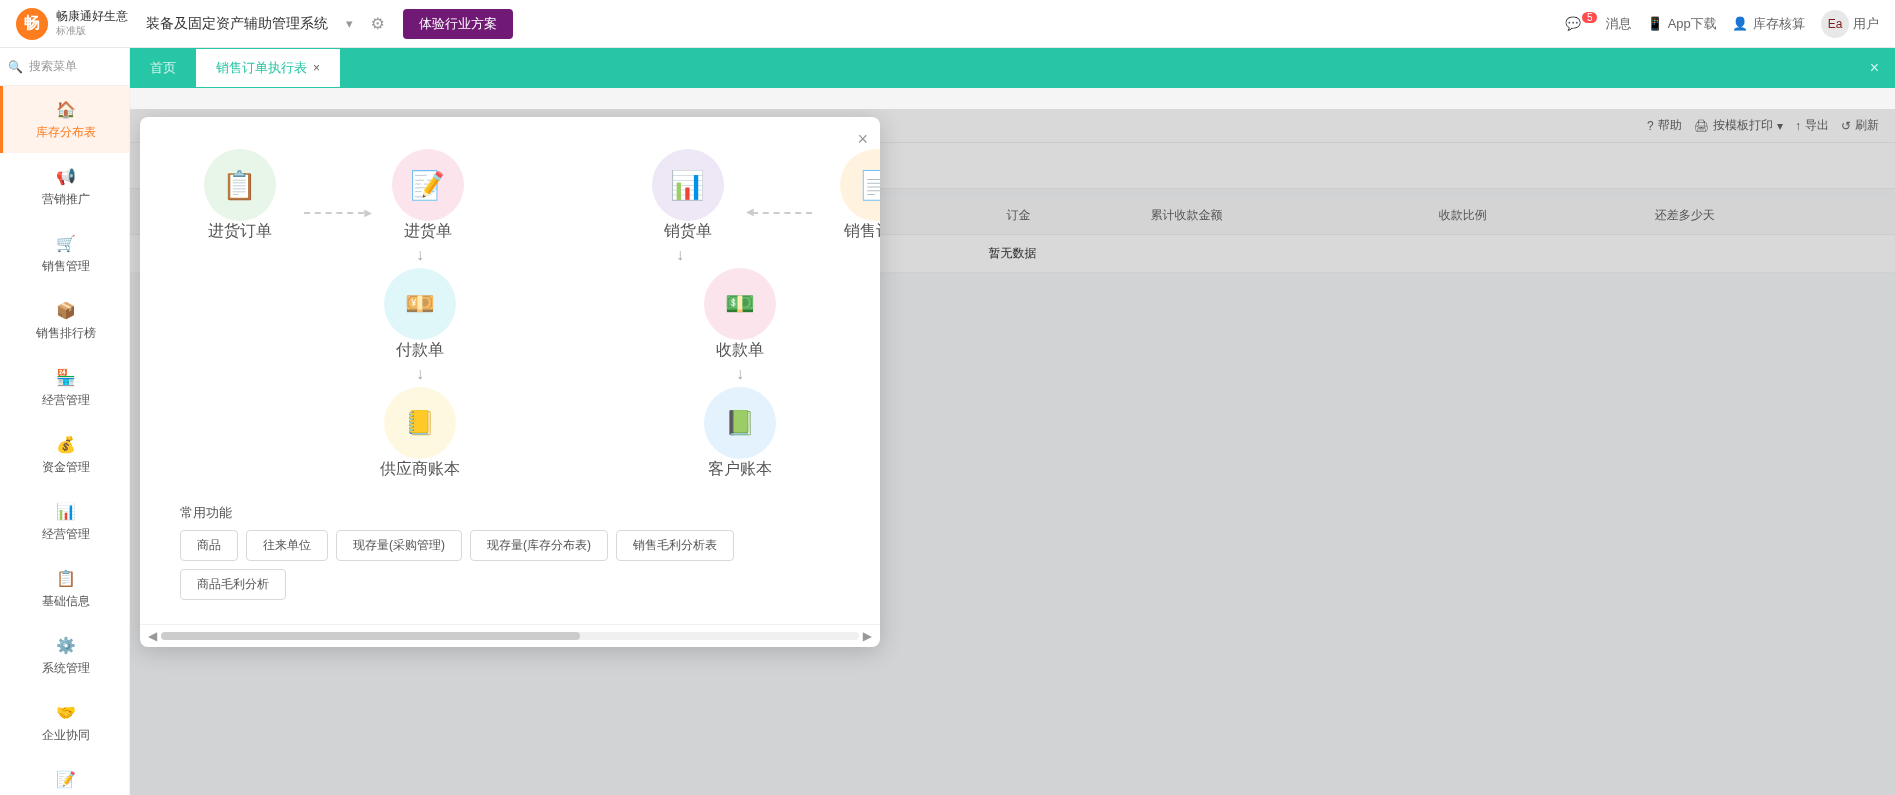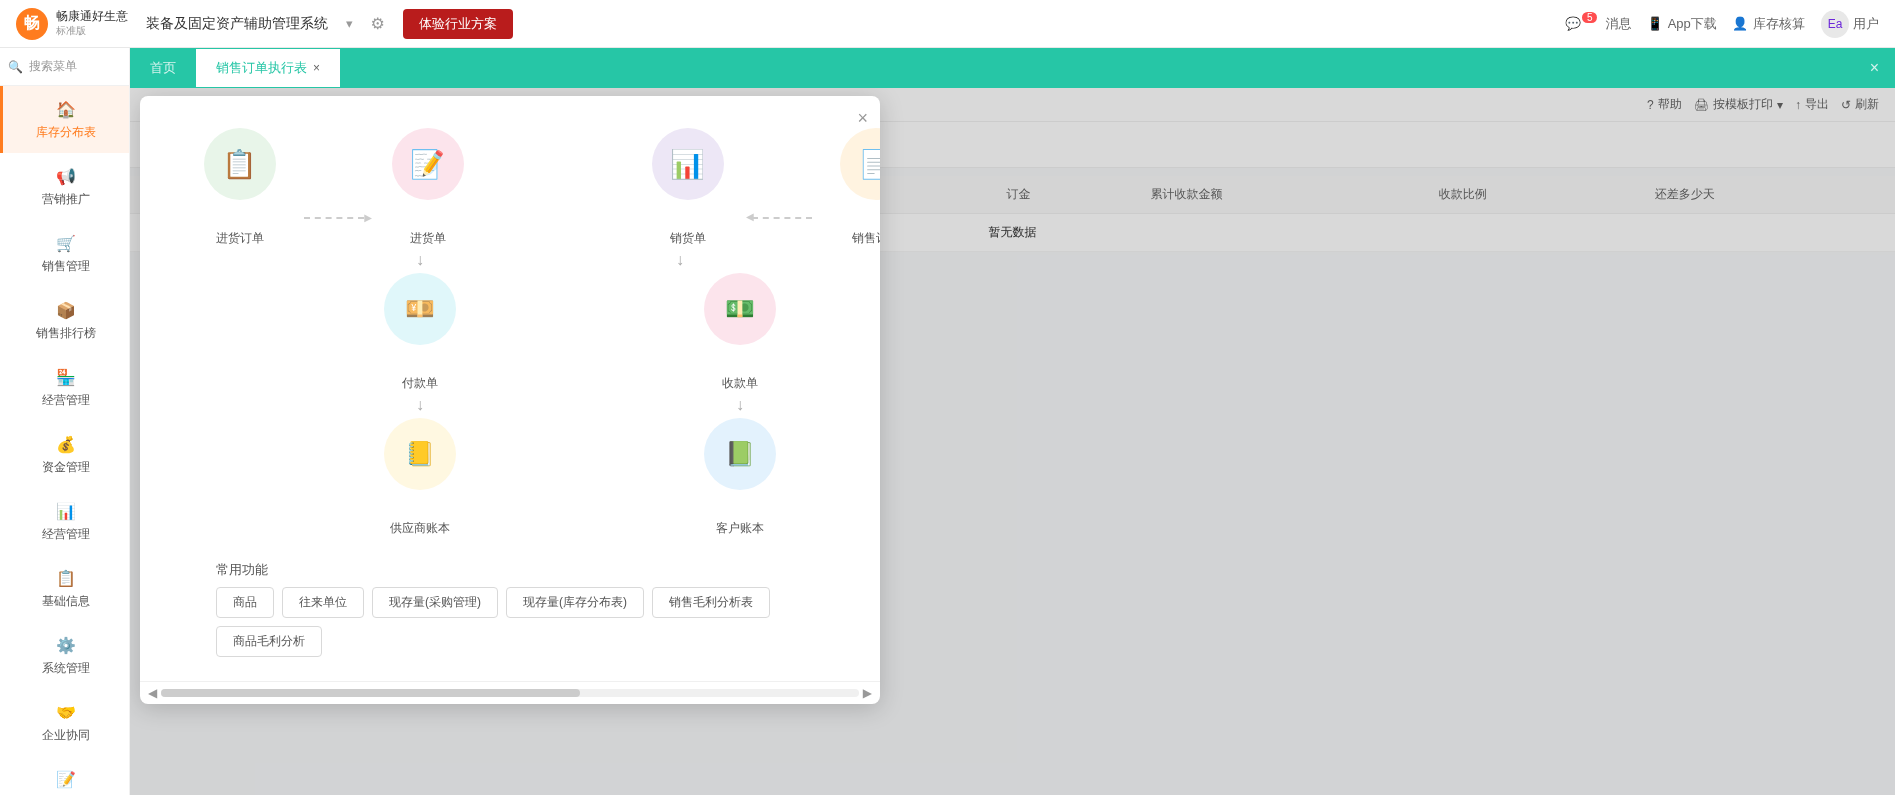--- a/index.html
+++ b/index.html
@@ -32,42 +32,42 @@
     .logo-text { font-size: 12px; color: #333; line-height: 1.3; }
     .logo-sub { font-size: 10px; color: #999; }
     .system-title-area {
       display: flex; align-items: center; gap: 18px;
       flex: 1;
     }
     .system-title { font-size: 14px; color: #333; }
     .system-dropdown { color: #999; cursor: pointer; }
     .gear-btn { color: #999; cursor: pointer; font-size: 16px; }
     .experience-btn {
-      background: #b91c1c;
+      background: #701a75;
       color: #fff;
       border: none;
       padding: 6px 16px;
       border-radius: 4px;
       cursor: pointer;
       font-size: 13px;
     }
     .header-right {
       display: flex; align-items: center; gap: 16px;
       color: #666; font-size: 13px;
     }
     .header-right-item {
       display: flex; align-items: center; gap: 4px;
       cursor: pointer;
     }
     .avatar-circle {
       width: 28px; height: 28px;
       background: #e8e8e8;
       border-radius: 50%;
       display: flex; align-items: center; justify-content: center;
-      font-size: 12px; color: #6d28d9;
+      font-size: 12px; color: #7f1d1d;
     }
 
     
     .sidebar {
       width: 130px;
       background: #fff;
       position: fixed;
       left: 0; top: 48px;
       height: calc(100% - 48px);
       border-right: 1px solid #f0f0f0;
@@ -99,20 +99,21 @@
     }
     .sidebar-item.active .sidebar-icon { color: #ff7c1f; }
 
     
     .main-content {
       margin-left: 130px;
       height: calc(100% - 48px);
       display: flex;
       flex-direction: column;
       overflow: hidden;
+      gap: 21px;
     }
 
     
     .tab-bar {
       background: #26c6a6;
       display: flex;
       align-items: center;
       padding: 0;
       min-height: 40px;
     }
@@ -278,24 +279,23 @@
     }
     .flow-circle.green { background: #e8f5e9; color: #4caf50; }
     .flow-circle.pink { background: #fce4ec; color: #e91e63; }
     .flow-circle.purple { background: #ede7f6; color: #7e57c2; }
     .flow-circle.orange { background: #fff3e0; color: #ff9800; }
     .flow-circle.teal { background: #e0f7fa; color: #00acc1; }
     .flow-circle.red { background: #fce4ec; color: #e53935; }
     .flow-circle.orange2 { background: #fff8e1; color: #ffa000; }
     .flow-circle.light-blue { background: #e3f2fd; color: #1e88e5; }
     .flow-label {
-      font-size: 12px;
+      font-size: 16px;
       color: #555;
       text-align: center;
-      margin-top: 30px;
     }
     .flow-arrow-dashed-h {
       display: flex; align-items: center;
       padding: 0 4px;
       padding-bottom: 28px;
       position: relative;
     }
     .dashed-line-h {
       width: 80px;
       border-top: 2px dashed #ccc;
@@ -312,21 +312,20 @@
     .flow-col {
       display: flex;
       flex-direction: column;
       align-items: center;
       min-width: 120px;
     }
 
     
     .common-section {
       padding: 8px 40px 16px 40px;
-      margin-left: 36px;
     }
     .common-title {
       font-size: 13px;
       color: #555;
       margin-bottom: 8px;
     }
     .common-btns {
       display: flex;
       flex-wrap: wrap;
       gap: 8px;

